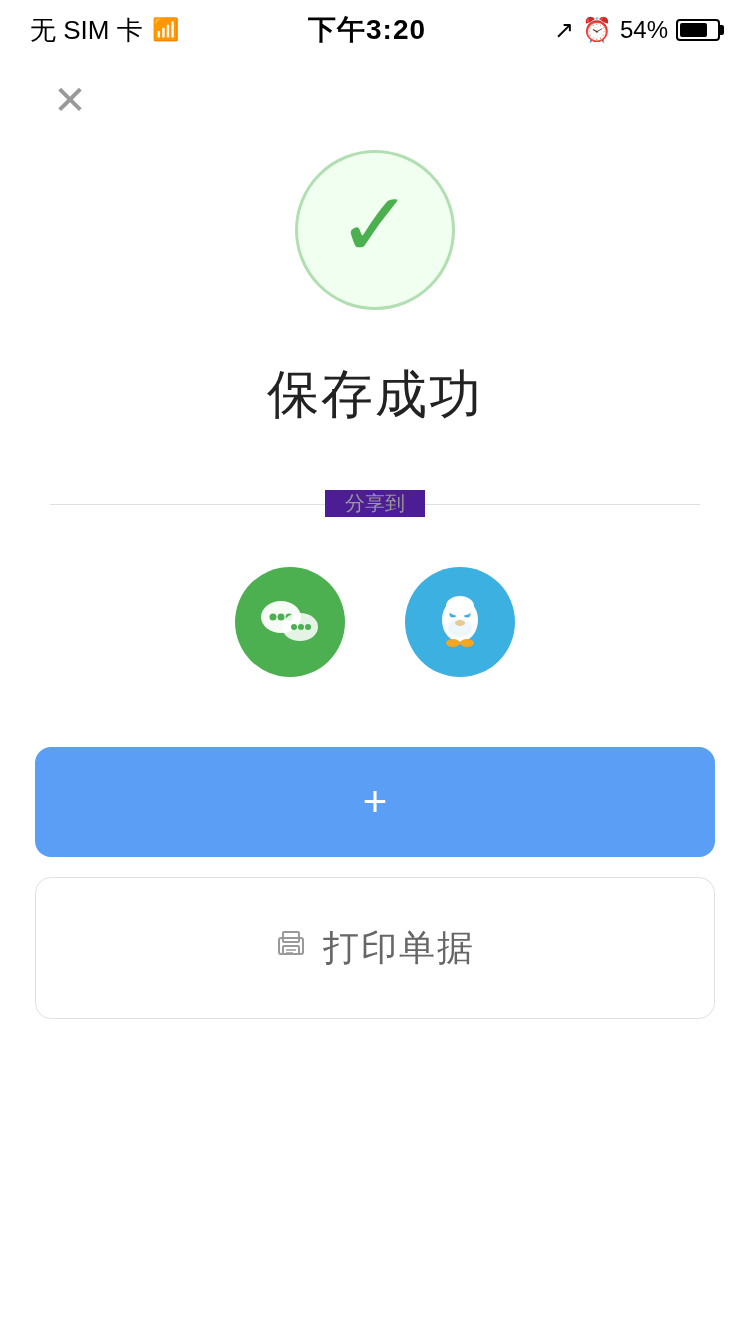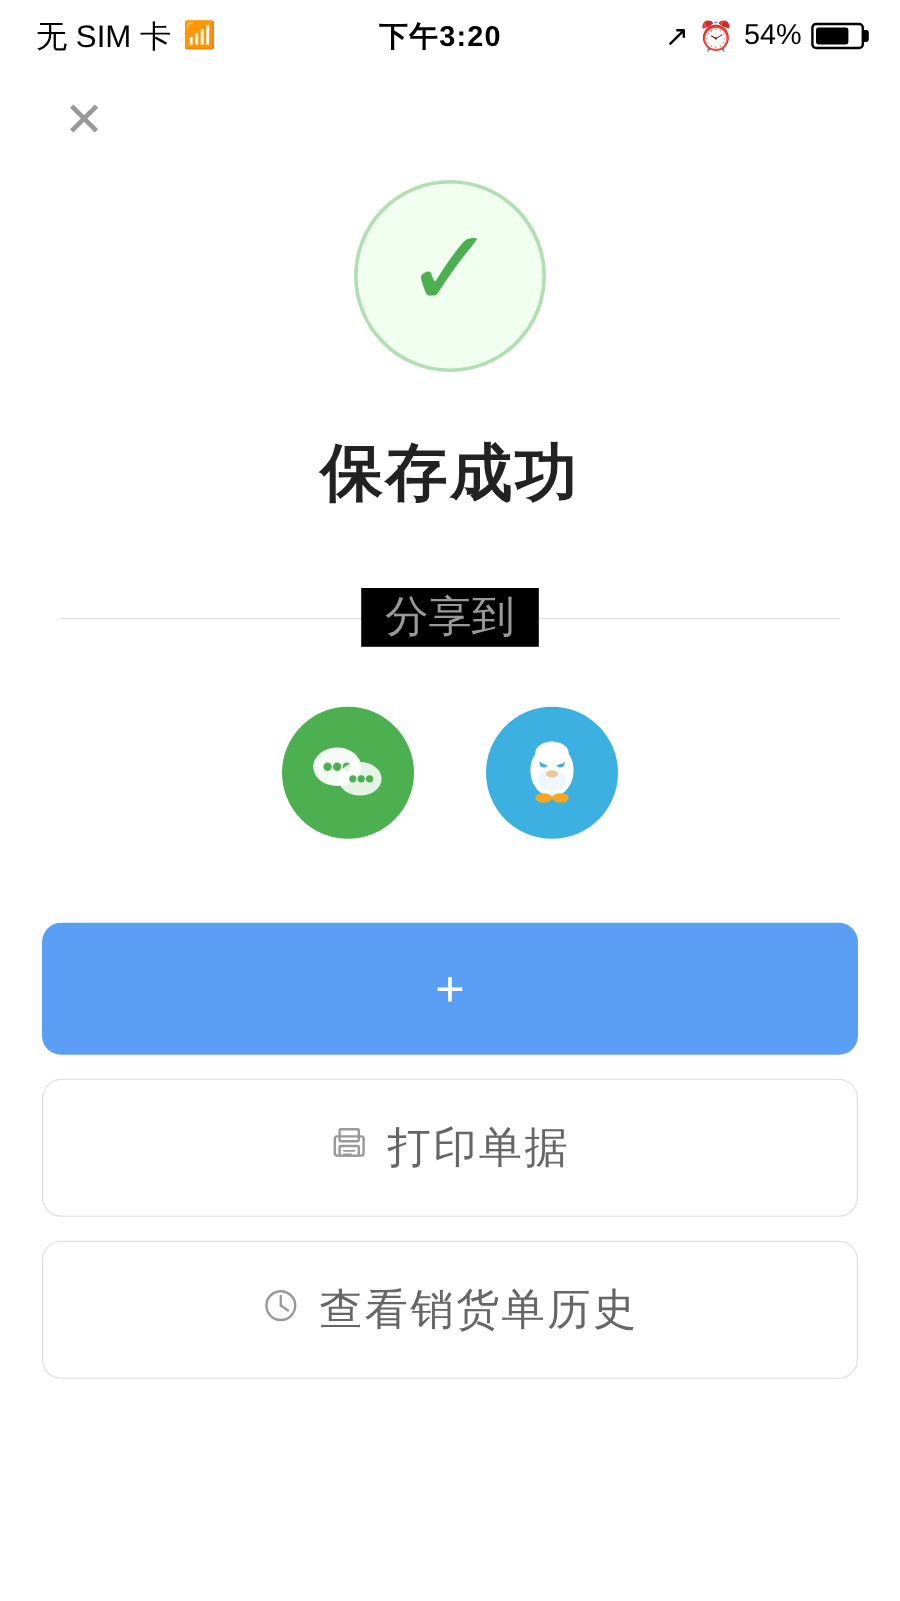--- a/index.html
+++ b/index.html
@@ -31,21 +31,21 @@
     .status-left {
       display: flex;
       align-items: center;
       gap: 10px;
       font-size: 26px;
       color: #000;
       font-weight: 500;
     }
 
     .status-center {
-      font-size: 24px;
+      font-size: 28px;
       color: #000;
       font-weight: 600;
       letter-spacing: 1px;
     }
 
     .status-right {
       display: flex;
       align-items: center;
       gap: 8px;
       font-size: 24px;
@@ -129,21 +129,21 @@
       color: #4CAF50;
       font-size: 90px;
       line-height: 1;
       margin-top: -10px;
     }
 
     
     .success-title {
       font-size: 52px;
       color: #222;
-      font-weight: 700;
+      font-weight: 400;
       margin-bottom: 60px;
       letter-spacing: 2px;
     }
 
     
     .share-section {
       width: 100%;
       position: relative;
       display: flex;
       align-items: center;
@@ -155,23 +155,23 @@
       position: absolute;
       left: 50px;
       right: 50px;
       top: 50%;
       height: 1px;
       background: #e0e0e0;
     }
 
     .share-label {
       position: relative;
-      background: #000000;
+      background: #4c1d95;
       padding: 0 20px;
-      font-size: 36px;
+      font-size: 20px;
       color: #999;
       z-index: 1;
     }
 
     
     .share-icons {
       display: flex;
       gap: 60px;
       margin-bottom: 70px;
     }
@@ -233,21 +233,21 @@
     }
 
     .btn-plus {
       font-size: 42px;
       color: #fff;
       line-height: 1;
     }
 
     .btn-secondary {
       width: 100%;
-      height: 115px;
+      height: 142px;
       background: #fff;
       border: 1px solid #e0e0e0;
       border-radius: 16px;
       display: flex;
       align-items: center;
       justify-content: center;
       gap: 16px;
       cursor: pointer;
     }
 
@@ -348,25 +348,15 @@
           <rect x="4" y="10" width="24" height="16" rx="2" stroke="#999" stroke-width="2" fill="none"></rect>
           <rect x="8" y="4" width="16" height="10" rx="1" stroke="#999" stroke-width="2" fill="none"></rect>
           <rect x="8" y="18" width="16" height="8" rx="1" stroke="#999" stroke-width="2" fill="white"></rect>
           <line x1="11" y1="22" x2="21" y2="22" stroke="#999" stroke-width="1.5"></line>
           <line x1="11" y1="25" x2="18" y2="25" stroke="#999" stroke-width="1.5"></line>
         </svg>
       </span>
       <span class="btn-secondary-text">打印单据</span>
     </button>
 
-    <button class="btn-secondary">
-      <span class="btn-icon">
-        <svg width="32" height="32" viewBox="0 0 32 32" fill="none">
-          <circle cx="16" cy="16" r="12" stroke="#999" stroke-width="2" fill="none"></circle>
-          <line x1="16" y1="8" x2="16" y2="16" stroke="#999" stroke-width="2" stroke-linecap="round"></line>
-          <line x1="16" y1="16" x2="22" y2="20" stroke="#999" stroke-width="2" stroke-linecap="round"></line>
-        </svg>
-      </span>
-      <span class="btn-secondary-text">查看销货单历史</span>
-    </button>
 
   </div>
 </div>
 
 </body></html>

